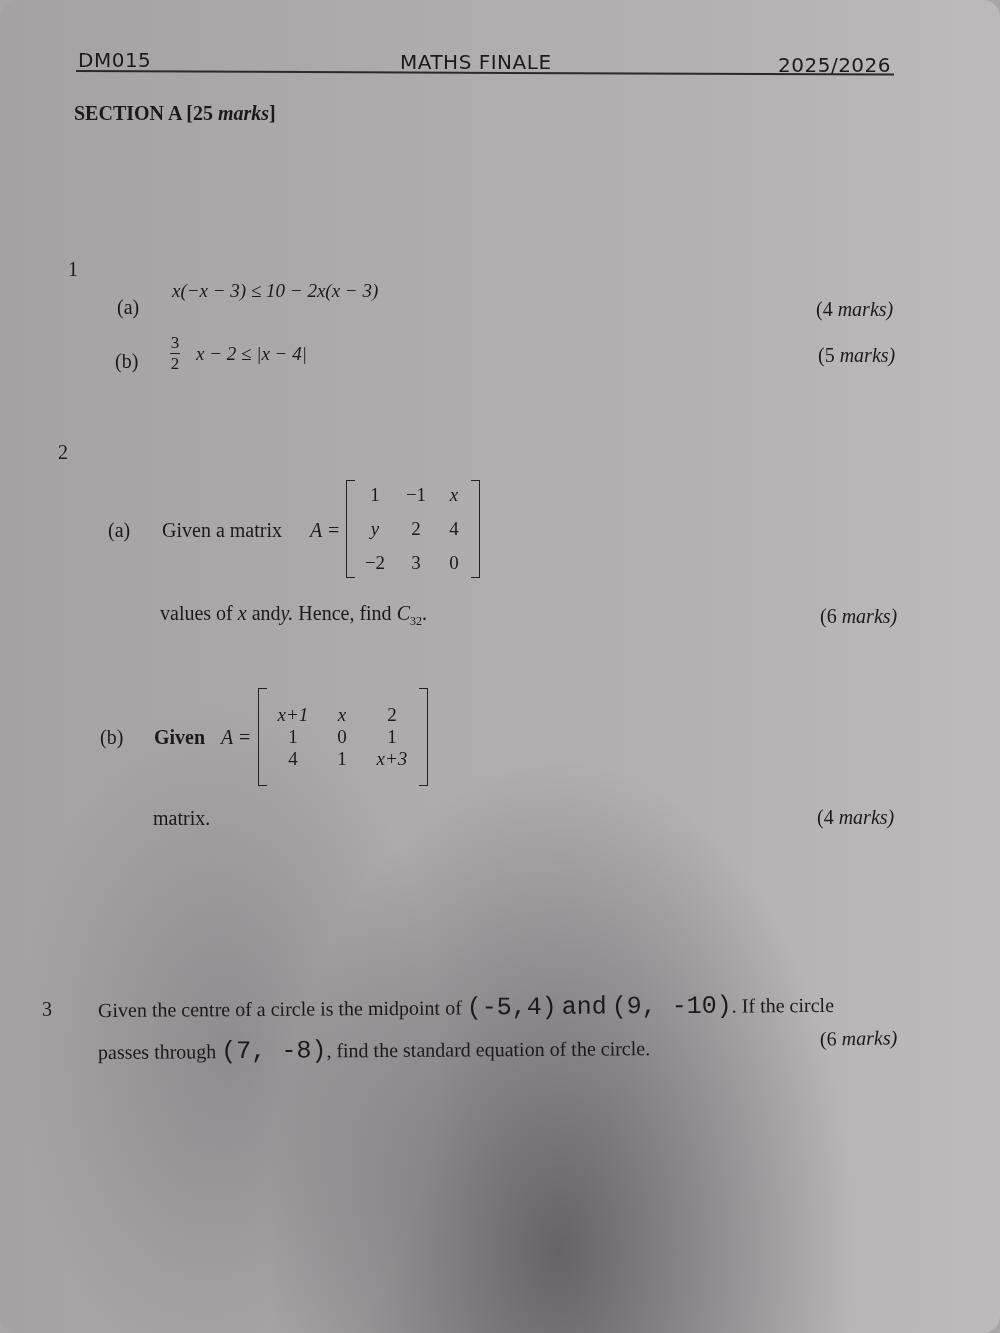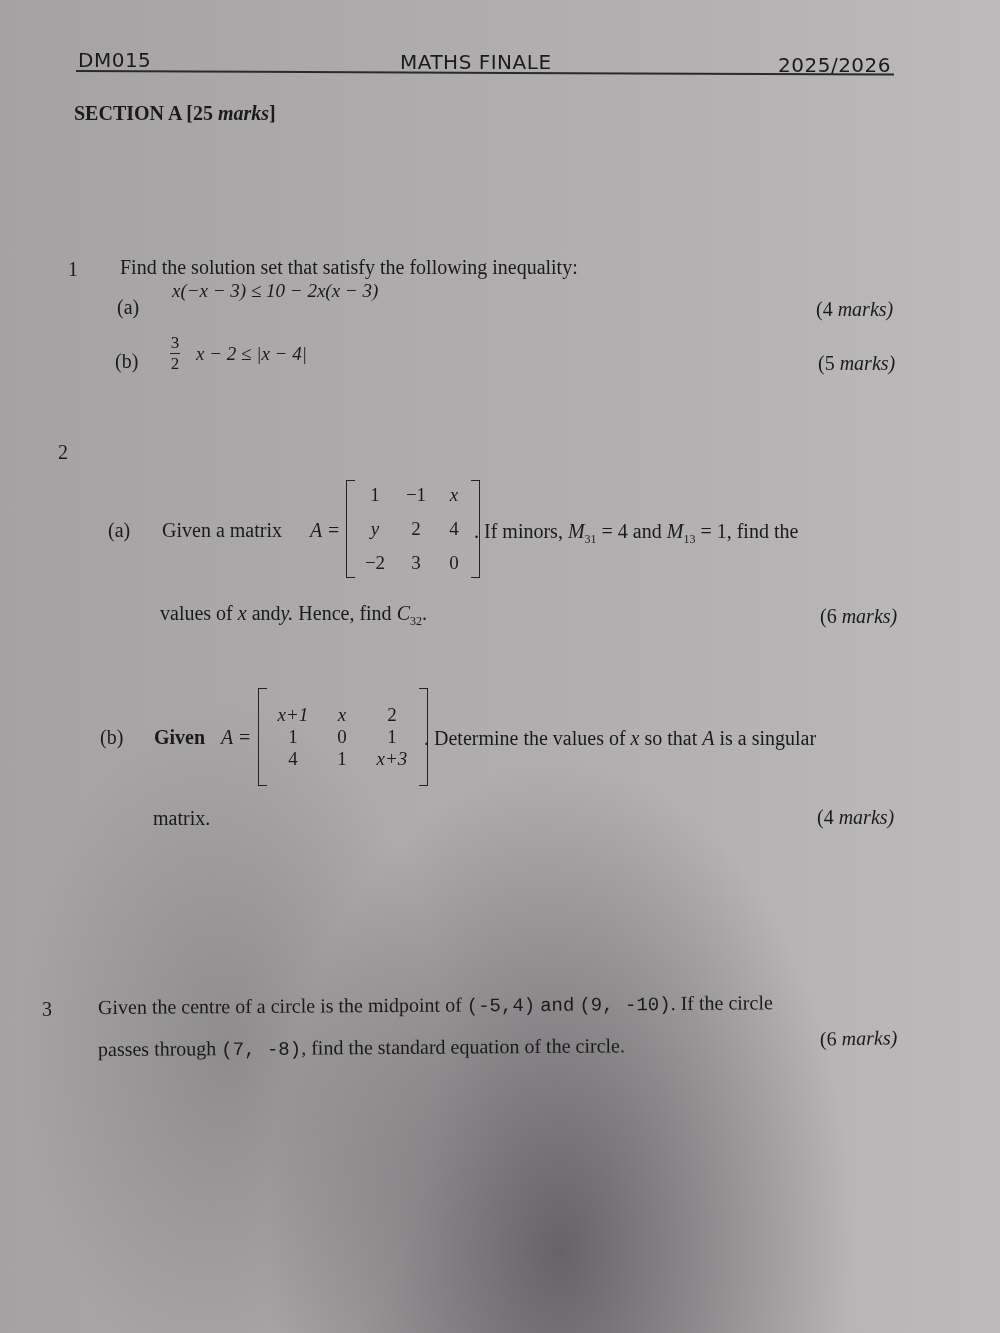--- a/index.html
+++ b/index.html
@@ -8,75 +8,75 @@
     background: #a9a6a8;
     font-family: "Liberation Serif", "DejaVu Serif", serif;
     color: #1a1a1a;
   }
   .page {
     position: absolute; left: 0; top: 0; width: 1000px; height: 1333px;
     background:
       radial-gradient(ellipse 420px 700px at 560px 1250px, rgba(40,38,42,0.55), rgba(40,38,42,0) 70%),
       radial-gradient(ellipse 300px 500px at 230px 1050px, rgba(60,58,62,0.25), rgba(60,58,62,0) 70%),
       linear-gradient(90deg, #a5a2a4 0%, #aeabad 40%, #b4b1b3 70%, #bdbabc 100%);
+    border-radius: 17px;
   }
   .abs { position: absolute; }
   .hdr { font-family: "DejaVu Sans", sans-serif; font-size: 20px; letter-spacing: 0.5px; color: #1b1b1b; }
   .hdr-line { position: absolute; left: 76px; top: 70px; width: 818px; height: 2px; background: #2a2a2a; transform: rotate(0.25deg); transform-origin: left; }
   .t { font-size: 20px; }
   .b { font-weight: bold; }
   .i { font-style: italic; }
   .marks { font-size: 20px; }
   .marks .i { font-style: italic; }
 
   .matrix { position: absolute; display: flex; align-items: center; }
   .bracket { width: 8px; border: 1.5px solid #222; }
   .bracket.l { border-right: none; }
   .bracket.r { border-left: none; }
   .mgrid { display: grid; font-size: 19px; text-align: center; }
   .mgrid span { display: block; }
   .frac { display: inline-flex; flex-direction: column; align-items: center; font-size: 17px; line-height: 20px; vertical-align: middle; }
   .frac .bar { width: 10px; height: 1px; background: #222; }
   sub { font-size: 12px; }
-  .mono { font-family: "Liberation Mono", "DejaVu Sans Mono", monospace; font-size: 19px; }
+  .mono { font-family: "Liberation Mono", "DejaVu Sans Mono", monospace; font-size: 25px; }
 </style>
 </head>
 <body>
 
 <div class="page">
 
   <div class="abs hdr" style="left:78px; top:48px;">DM015</div>
   <div class="abs hdr" style="left:400px; top:50px;">MATHS FINALE</div>
   <div class="abs hdr" style="left:778px; top:53px;">2025/2026</div>
   <div class="hdr-line"></div>
 
   <div class="abs t b" style="left:74px; top:102px;">
     <span>SECTION A [</span><span>25</span> <span class="i">marks</span><span>]</span>
   </div>
 
 
   <div class="abs t" style="left:68px; top:258px;">1</div>
-  <div class="abs t" style="left:120px; top:256px;">Find the solution set that satisfy the following inequality:</div>
 
   <div class="abs t" style="left:117px; top:296px;">(a)</div>
   <div class="abs t i" style="left:172px; top:280px; font-size:19px;">x(−x − 3) ≤ 10 − 2x(x − 3)</div>
   <div class="abs marks" style="left:816px; top:298px;">
     <span>(4</span> <span class="i">marks)</span>
   </div>
 
   <div class="abs t" style="left:115px; top:350px;">(b)</div>
   <div class="abs t" style="left:170px; top:333px; display:flex; align-items:center;">
     <span class="frac">
       <span>3</span>
       <span class="bar"></span>
       <span>2</span>
     </span>
     <span class="i" style="font-size:19px; margin-left:16px;">x − 2 ≤ |x − 4|</span>
   </div>
-  <div class="abs marks" style="left:818px; top:352px;text-align:center;">
+  <div class="abs marks" style="left:818px; top:344px;text-align:center;">
     <span>(5</span> <span class="i">marks)</span>
   </div>
 
   <div class="abs t" style="left:58px; top:441px;">2</div>
 
   <div class="abs t" style="left:108px; top:519px;">(a)</div>
   <div class="abs t" style="left:162px; top:519px;">Given a matrix</div>
   <div class="abs t i" style="left:310px; top:519px;">A =</div>
   <div class="matrix" style="left:346px; top:480px;">
     <div class="bracket l" style="height:96px;"></div>
@@ -85,27 +85,20 @@
       <span>−1</span>
       <span class="i">x</span>
       <span class="i">y</span>
       <span>2</span>
       <span>4</span>
       <span>−2</span>
       <span>3</span>
       <span>0</span>
     </div>
     <div class="bracket r" style="height:96px;"></div>
-  </div>
-  <div class="abs t" style="left:474px; top:520px; white-space:nowrap;">
-    <span>.  If minors,</span>
-    <span class="i">M</span><sub>31</sub><span> = 4</span>
-    <span>and</span>
-    <span class="i">M</span><sub>13</sub><span> = 1,</span>
-    <span>find the</span>
   </div>
   <div class="abs t" style="left:160px; top:602px; white-space:nowrap;text-align:right;">
     <span>values of</span>
     <span class="i">x</span>
     <span>and</span><span class="i">y.</span>
     <span>Hence, find</span>
     <span class="i">C</span><sub>32</sub><span>.</span>
   </div>
   <div class="abs marks" style="left:820px; top:605px;">
     <span>(6</span> <span class="i">marks)</span>
@@ -122,27 +115,20 @@
       <span>2</span>
       <span>1</span>
       <span>0</span>
       <span>1</span>
       <span>4</span>
       <span>1</span>
       <span class="i">x+3</span>
     </div>
     <div class="bracket r" style="height:96px;"></div>
   </div>
-  <div class="abs t" style="left:424px; top:727px; white-space:nowrap;">
-    <span>. Determine the values of</span>
-    <span class="i">x</span>
-    <span>so that</span>
-    <span class="i">A</span>
-    <span>is a singular</span>
-  </div>
   <div class="abs t" style="left:153px; top:807px;">matrix.</div>
   <div class="abs marks" style="left:817px; top:806px;">
     <span>(4</span> <span class="i">marks)</span>
   </div>
 
   <div class="abs t" style="left:42px; top:998px;">3</div>
   <div class="abs t" style="left:98px; top:996px; white-space:nowrap; transform:rotate(-0.4deg); transform-origin:left;">
     <span>Given the centre of a circle is the midpoint of</span>
     <span class="mono">(-5,4)</span>
     <span class="mono">and</span>

